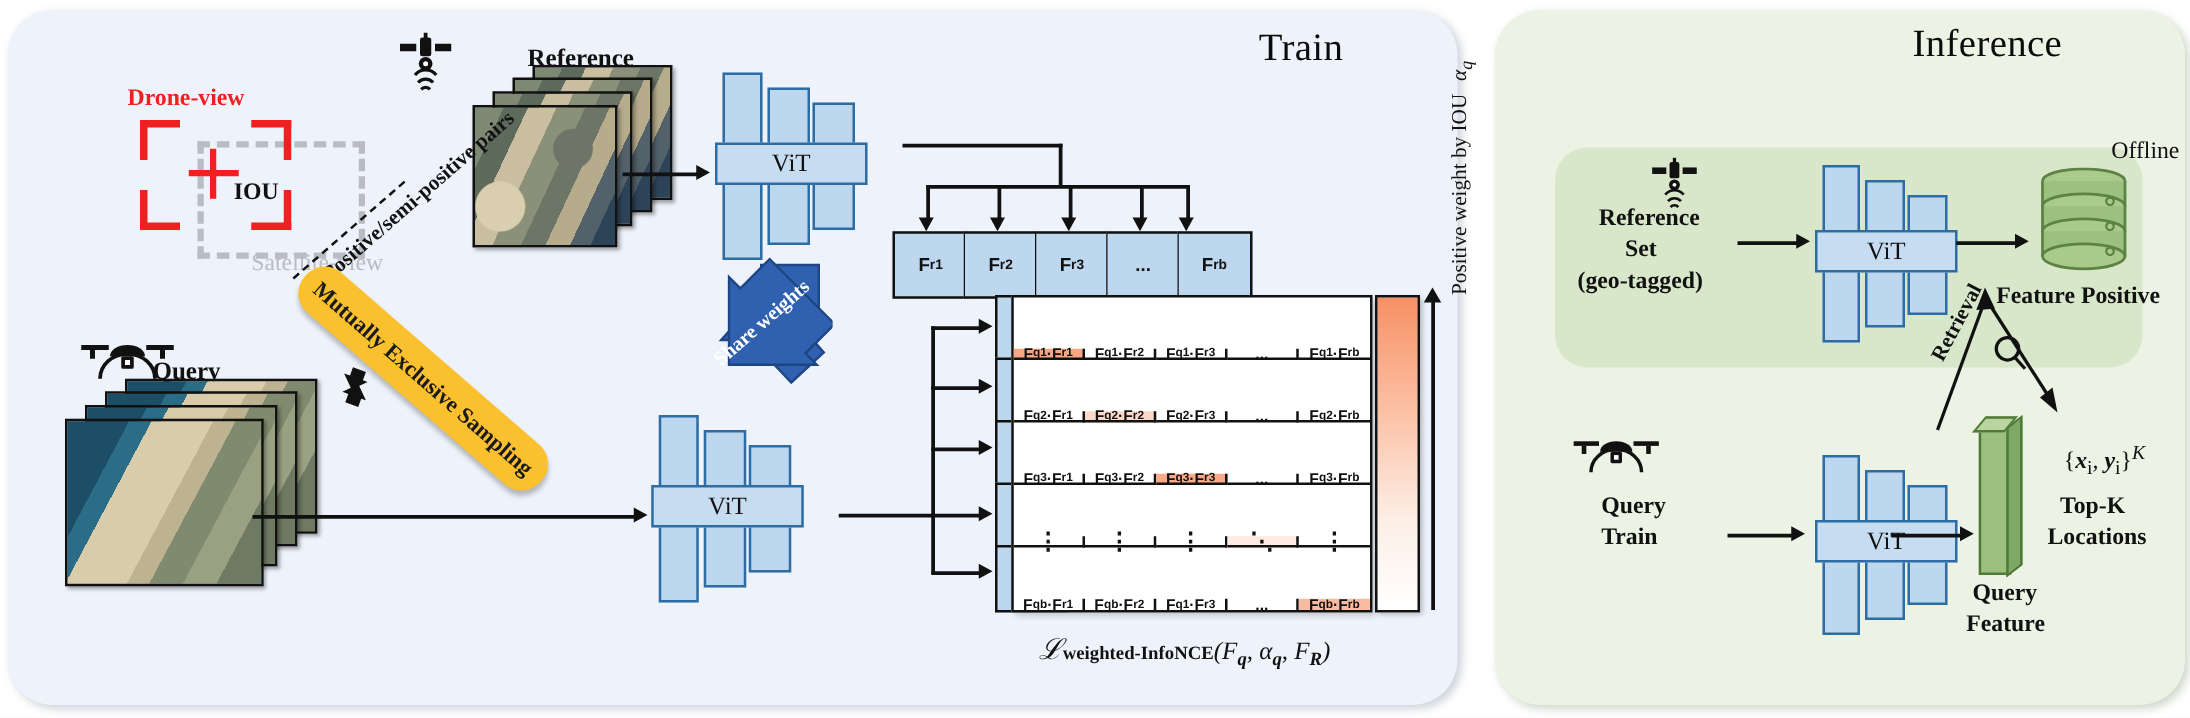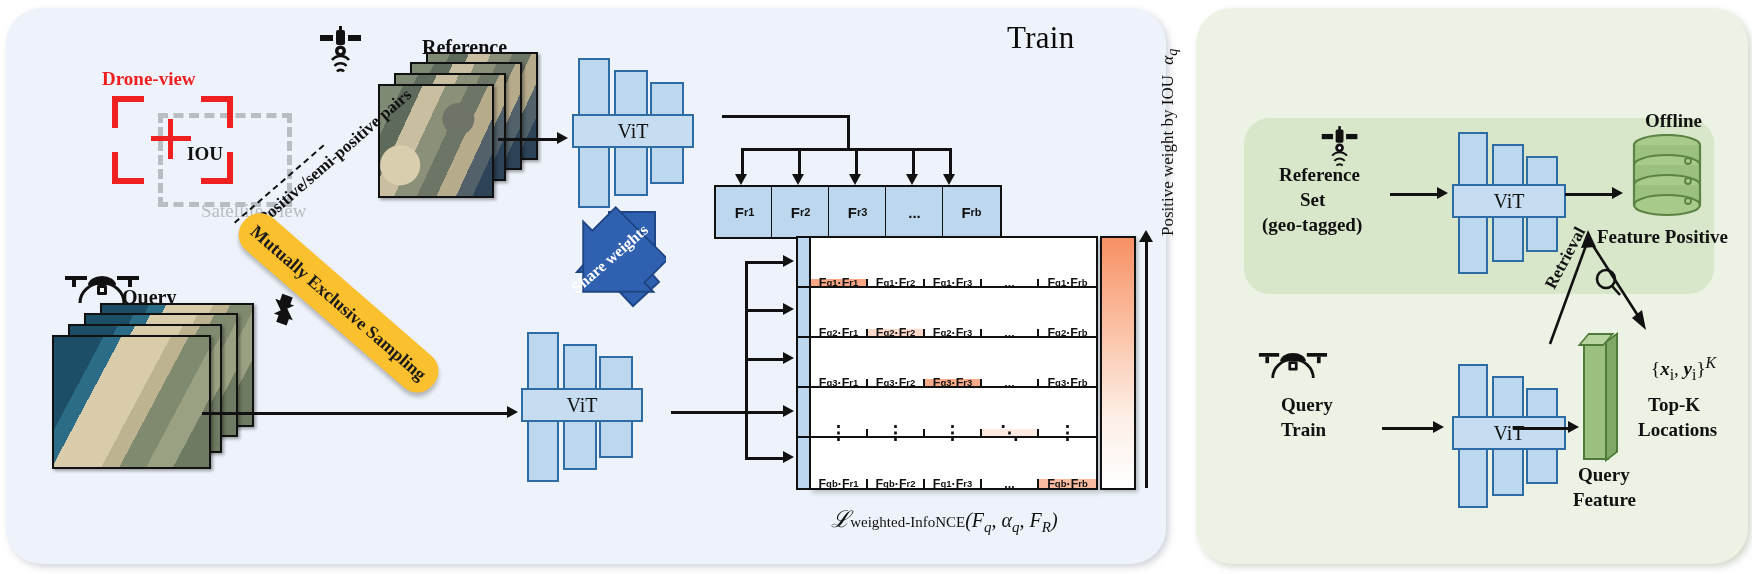--- a/index.html
+++ b/index.html
@@ -118,27 +118,27 @@
   #cb-arrow-head{position:absolute;left:1133px;top:222px;width:0;height:0;
     border-bottom:12px solid #111;border-left:7px solid transparent;border-right:7px solid transparent;}
   #cb-label{position:absolute;left:1152px;top:228px;width:250px;height:24px;
     transform:rotate(-90deg);transform-origin:0 0;font-size:17px;color:#111;
     font-family:"Liberation Serif",serif;white-space:nowrap;}
   #cb-label .it{font-style:italic;}
 
   
   #loss{left:825px;top:494px;font-size:20px;font-family:"Liberation Serif",serif;}
   .cal{font-family:"Liberation Serif",serif;font-style:italic;font-size:23px;}
-  .sm{font-size:15px;}
+  .sm{font-size:15px;font-weight:bold;}
 
   
   #ref-set-l1{left:1279px;top:164px;font-size:19px;font-weight:bold;}
   #ref-set-l2{left:1300px;top:189px;font-size:19px;font-weight:bold;}
   #ref-set-l3{left:1262px;top:214px;font-size:19px;font-weight:bold;}
-  #offline-l{left:1645px;top:110px;font-size:19px;font-weight:bold;}
+  #offline-l{left:1689px;top:110px;font-size:19px;font-weight:normal;}
   #gallery-l{left:1597px;top:226px;font-size:19px;font-weight:bold;}
   #query-img-l1{left:1281px;top:394px;font-size:19px;font-weight:bold;}
   #query-img-l2{left:1281px;top:419px;font-size:19px;font-weight:bold;}
   #qfeat-l1{left:1578px;top:464px;font-size:19px;font-weight:bold;}
   #qfeat-l2{left:1573px;top:489px;font-size:19px;font-weight:bold;}
   #topk-l1{left:1648px;top:394px;font-size:19px;font-weight:bold;}
   #topk-l2{left:1638px;top:419px;font-size:19px;font-weight:bold;}
   #xy-l{left:1651px;top:354px;font-size:19px;font-family:"Liberation Serif",serif;}
   #retrieval-l{left:1541px;top:283px;font-size:17px;font-weight:bold;
     transform:rotate(-62deg);transform-origin:0 0;}
@@ -349,20 +349,21 @@
     </div>
 
     <div class="lbl" id="loss">
       <span class="cal">ℒ</span><span class="sm">weighted-InfoNCE</span><span style="font-style:italic;">(<i>F</i><sub class="sm">q</sub>, α<sub class="sm">q</sub>, <i>F</i><sub class="sm">R</sub>)</span>
     </div>
   </div>
 
   <div class="panel" id="inference-panel"></div>
   <div class="panel" id="inference-inner"></div>
 
+  <div class="panel-title" id="inference-title">Inference</div>
 
   <svg class="icon-svg" style="left:1320px;top:126px;" width="40" height="42" viewBox="0 0 46 48">
     <rect x="2" y="9" width="13" height="6" fill="#111"></rect>
     <rect x="30" y="9" width="13" height="6" fill="#111"></rect>
     <rect x="18" y="4" width="9" height="15" rx="2" fill="#111"></rect>
     <rect x="21" y="0" width="3" height="6" fill="#111"></rect>
     <circle cx="22.5" cy="25" r="5" fill="#111"></circle>
     <circle cx="22.5" cy="25" r="1.8" fill="#fff"></circle>
     <path d="M14 34 A11 11 0 0 1 31 34" stroke="#111" stroke-width="2.4" fill="none"></path>
     <path d="M16.5 40 A8 8 0 0 1 28.5 40" stroke="#111" stroke-width="2.4" fill="none"></path>

